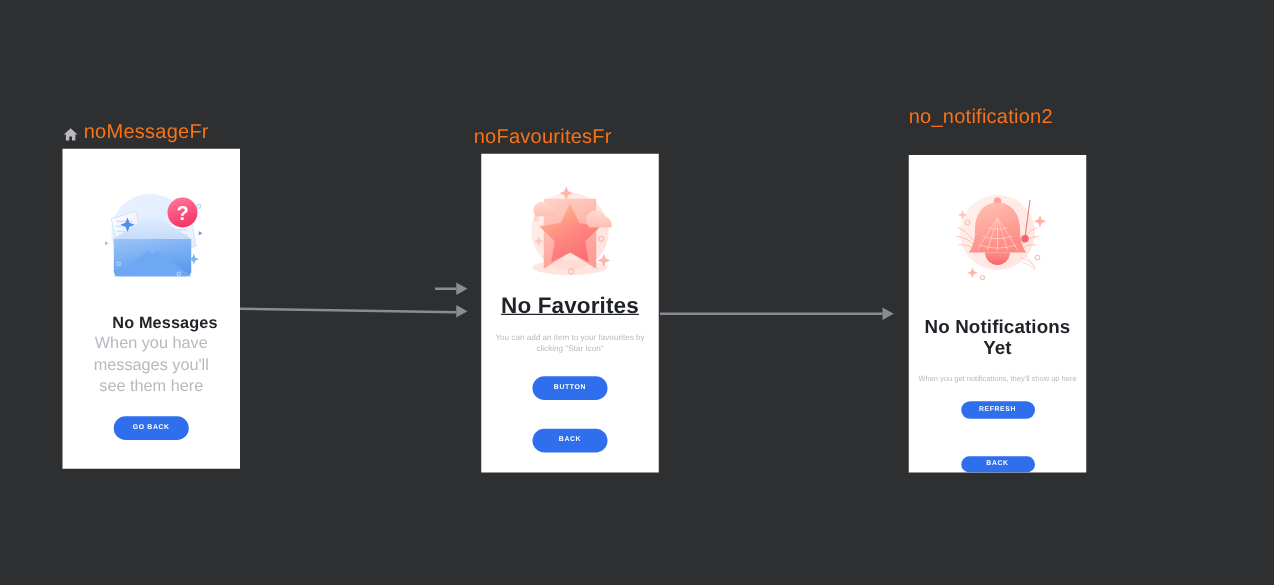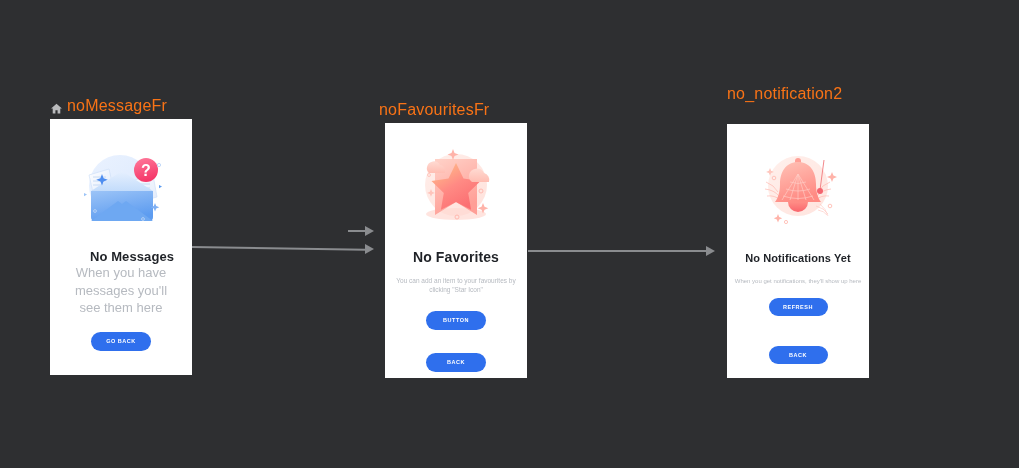--- a/index.html
+++ b/index.html
@@ -64,30 +64,30 @@
   
   #card-1 { left: 50px; top: 119px; width: 142px; height: 256px; }
   #card-1 .illus { margin-top: 22px; }
   #card-1 .card-title { font-size: 13px; margin-top: 16px; margin-left: 22px; }
   #card-1 .card-sub { font-size: 13px; width: 108px; }
   #card-1 .btn { width: 60px; height: 19px; font-size: 5.5px; margin-top: 15px; }
 
   
   #card-2 { left: 385px; top: 123px; width: 142px; height: 255px; }
   #card-2 .illus { margin-top: 18px; }
-  #card-2 .card-title { font-size: 14px; margin-top: 16px; }
+  #card-2 .card-title { font-size: 18px; margin-top: 0; text-decoration: underline; }
   #card-2 .card-sub { font-size: 6.5px; margin-top: 12px; width: 126px; }
   #card-2 .btn { width: 60px; height: 19px; font-size: 5.5px; }
   #card-2 .btn.primary { margin-top: 16px; }
   #card-2 .btn.secondary { margin-top: 23px; }
 
   
   #card-3 { left: 727px; top: 124px; width: 142px; height: 254px; }
   #card-3 .illus { margin-top: 20px; }
-  #card-3 .card-title { font-size: 11px; margin-top: 18px; text-align: center; }
+  #card-3 .card-title { font-size: 15px; margin-top: 18px; text-align: center; }
   #card-3 .card-sub { font-size: 6px; margin-top: 13px; width: 140px; }
   #card-3 .btn { width: 59px; height: 18px; font-size: 5.5px; }
   #card-3 .btn.primary { margin-top: 13px; }
   #card-3 .btn.secondary { margin-top: 30px; }
 
   
   .connector { position: absolute; }
   .conn-line { position: absolute; background: #8a8c8f; height: 2px; }
   .conn-head {
     position: absolute;

